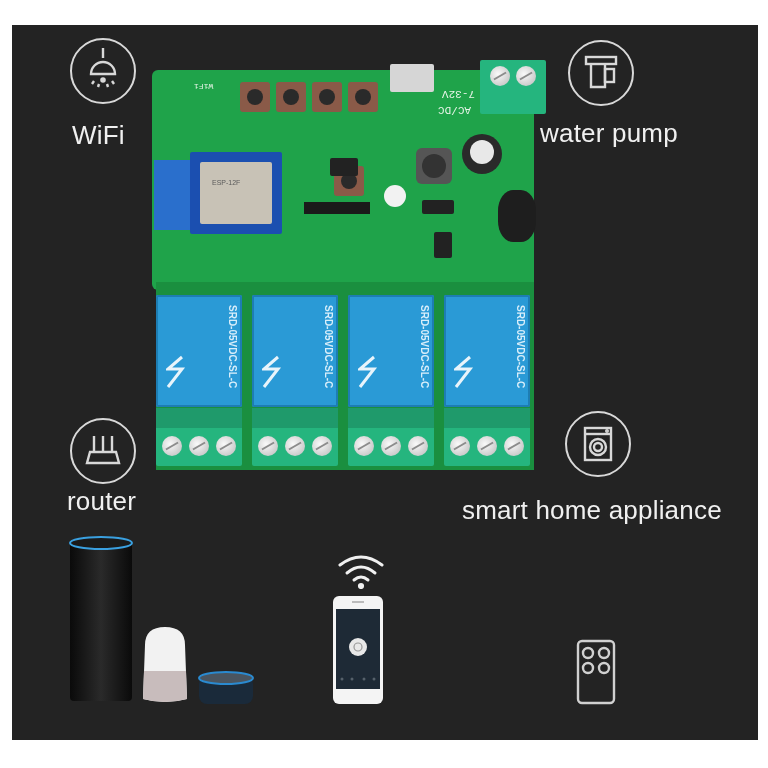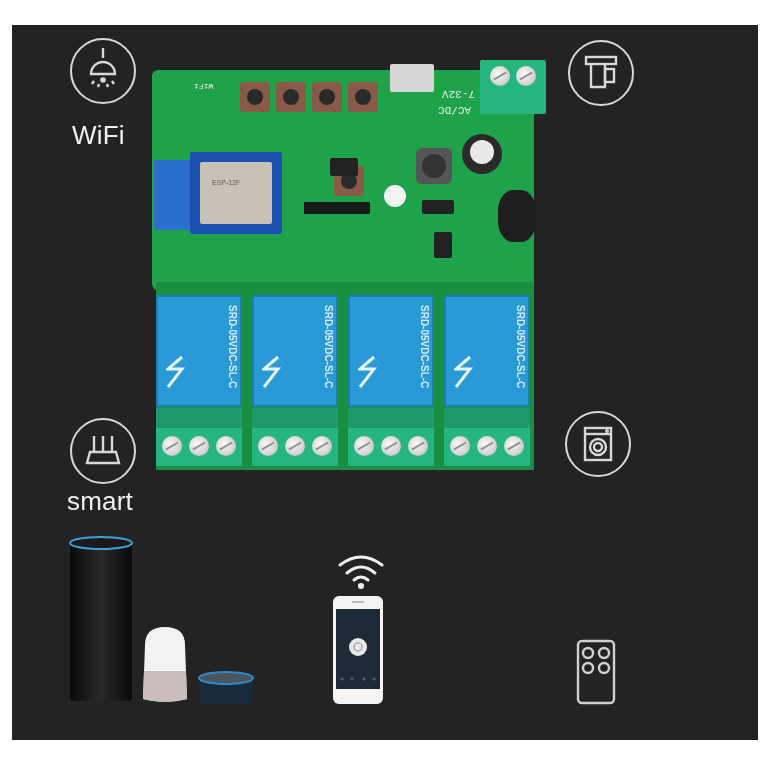--- a/index.html
+++ b/index.html
@@ -55,40 +55,42 @@
   </div>
   <div class="label" style="left:60px; top:95px;">WiFi</div>
 
   <div class="icon-circle" style="left:556px; top:15px;">
     <svg viewBox="0 0 62 62" fill="none" stroke="#d8d8d8" stroke-width="2.4">
       <rect x="16" y="15" width="30" height="7"></rect>
       <path d="M21 22 V45 H35 V22"></path>
       <rect x="35" y="27" width="9" height="13"></rect>
     </svg>
   </div>
+  <div class="label" style="left:528px; top:93px;">water pump</div>
 
   <div class="icon-circle" style="left:58px; top:393px;">
     <svg viewBox="0 0 62 62" fill="none" stroke="#d8d8d8" stroke-width="2.4">
       <line x1="22" y1="16" x2="22" y2="32"></line>
       <line x1="31" y1="16" x2="31" y2="32"></line>
       <line x1="40" y1="16" x2="40" y2="32"></line>
       <path d="M18 32 H44 L47 43 H15 Z"></path>
     </svg>
   </div>
-  <div class="label" style="left:55px; top:461px;">smart</div>
+  <div class="label" style="left:55px; top:461px;">router</div>
 
   <div class="icon-circle" style="left:553px; top:386px;">
     <svg viewBox="0 0 62 62" fill="none" stroke="#d8d8d8" stroke-width="2.4">
       <rect x="18" y="15" width="26" height="32"></rect>
       <line x1="18" y1="21" x2="44" y2="21"></line>
       <circle cx="40" cy="18" r="0.8" fill="#d8d8d8"></circle>
       <circle cx="31" cy="34" r="8"></circle>
       <circle cx="31" cy="34" r="4"></circle>
     </svg>
   </div>
+  <div class="label" style="left:450px; top:470px;">smart home appliance</div>
 
   <div class="pcb" style="left:140px; top:45px;">
     <div class="board-top"></div>
     <div class="board-bottom"></div>
 
     <div class="usb"></div>
     <div class="pwr-term">
       <div class="screw" style="left:10px;"></div>
       <div class="screw" style="left:36px;"></div>
     </div>

